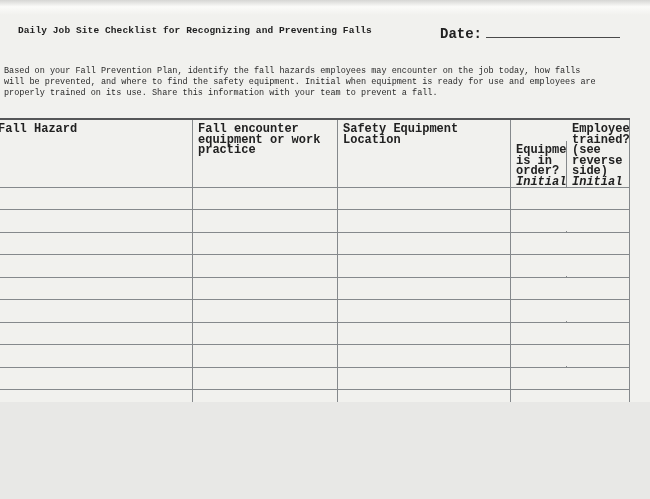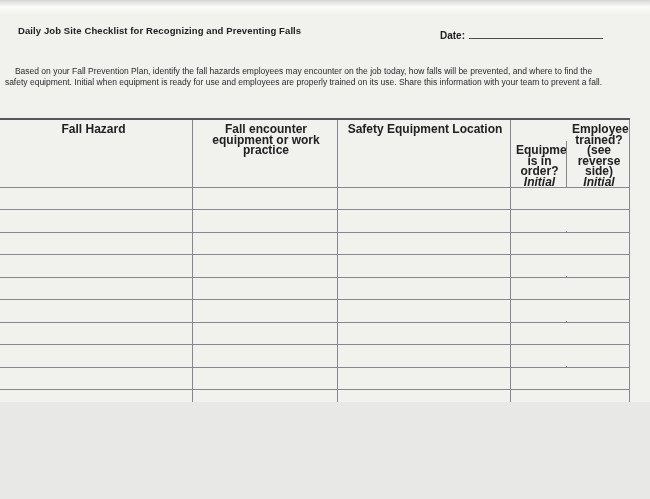--- a/index.html
+++ b/index.html
@@ -6,38 +6,37 @@
     margin: 0;
     padding: 0;
     background: #e8e8e6;
   }
   .page {
     position: relative;
     width: 650px;
     height: 402px;
     background: #f1f1ee;
     overflow: hidden;
-    font-family: Liberation Sans, sans-serif;
+    font-family: Liberation Mono, monospace;
     color: #212121;
-    text-align: center;
   }
   
   .scan-edge {
     position: absolute;
     top: 0; left: 0; right: 0;
     height: 15px;
     background: linear-gradient(#d6d6d4 0%, #fbfbf9 45%, #f1f1ee 100%);
   }
   .doc-title-row { position: absolute; top: 25px; left: 0; width: 650px; height: 14px; }
   .doc-title {
     position: absolute; left: 18px; top: 0;
     font-size: 9.5px; font-weight: bold; white-space: nowrap; letter-spacing: 0.1px;
   }
   .date-group { position: absolute; left: 440px; top: 0; white-space: nowrap; }
-  .bold-label { font-size: 10px; font-weight: bold; }
+  .bold-label { font-size: 14px; font-weight: bold; }
   .fill-line {
     display: inline-block;
     border-bottom: 1.2px solid #4a4a4a;
     height: 9px;
     vertical-align: baseline;
     margin-left: 4px;
   }
   .date-line { width: 134px; }
   .job-row { position: absolute; top: 44px; left: 18px; white-space: nowrap; }
   .job-line { width: 491px; }

